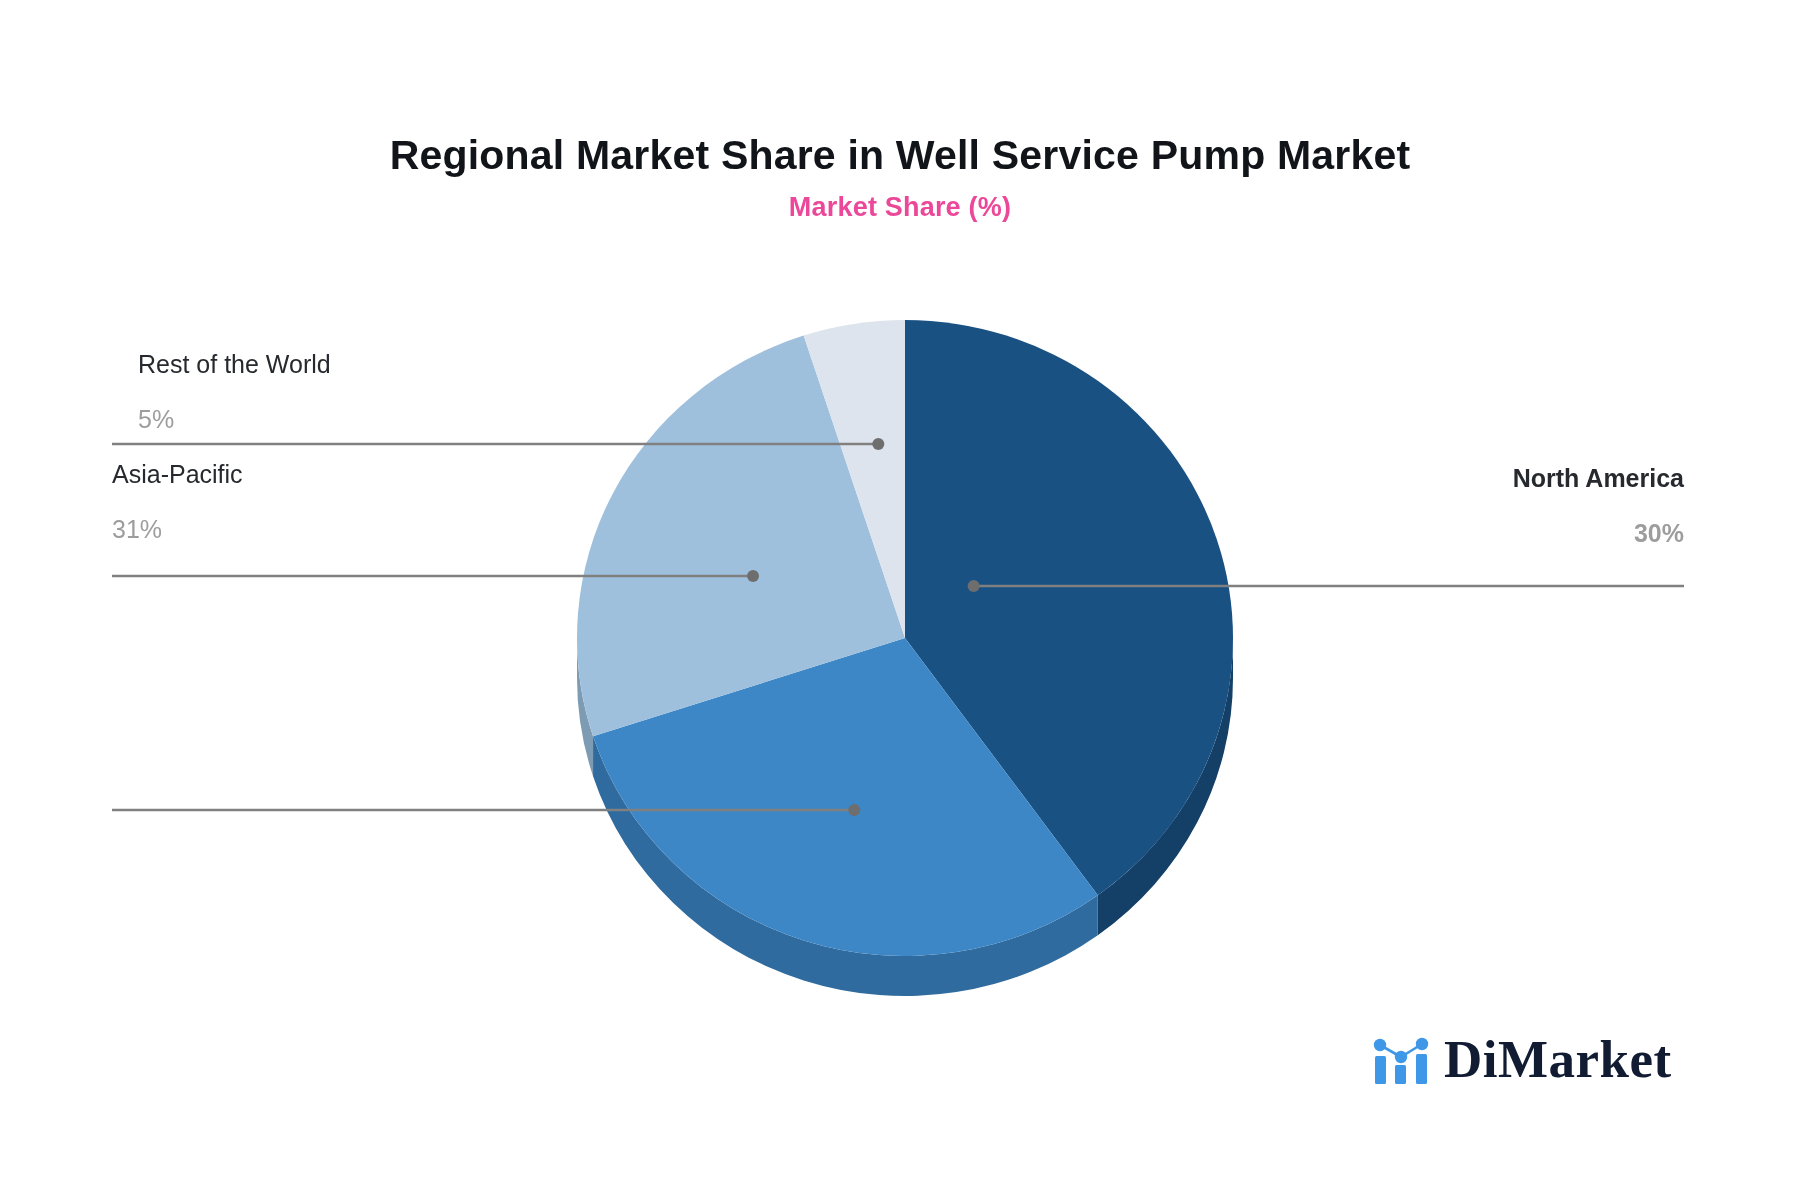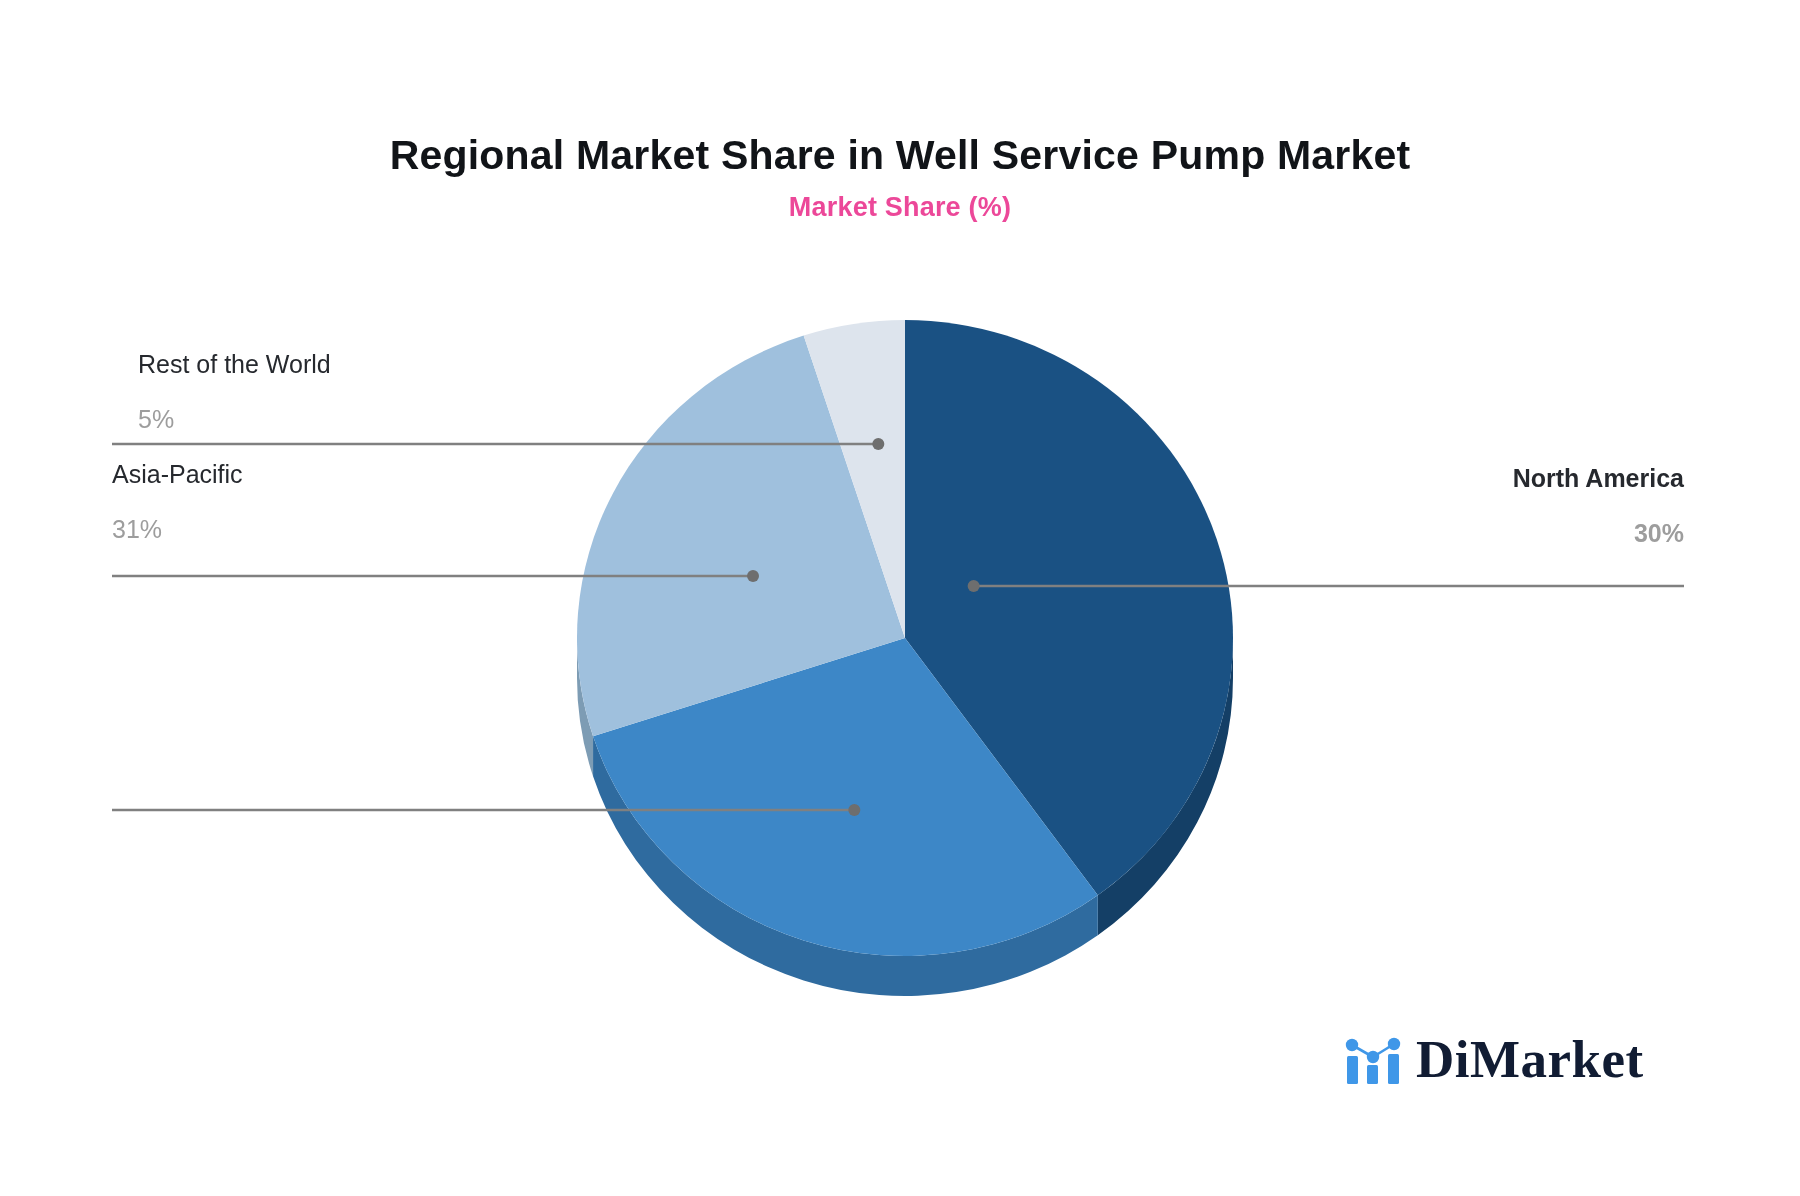--- a/index.html
+++ b/index.html
@@ -36,21 +36,21 @@
   }
   .callout .cval{
     font-size:25px;color:#9d9d9d;white-space:nowrap;line-height:1;
   }
   .callout.left  .cname,.callout.left  .cval{text-align:left;}
   .callout.right .cname,.callout.right .cval{text-align:right;font-weight:bold;}
   .callout .gap-top{height:30px;}
 
   
   #logo{
-    position:absolute;left:1344px;top:1032px;
+    position:absolute;left:1372px;top:1032px;
     display:flex;align-items:center;gap:14px;
   }
   #logo .logoicon{display:block;}
   #logo .logotext{
     font-family:"Liberation Serif","DejaVu Serif",serif;
     font-size:53px;font-weight:bold;color:#111c33;
     letter-spacing:.5px;line-height:1;
   }
 </style>
 </head>

